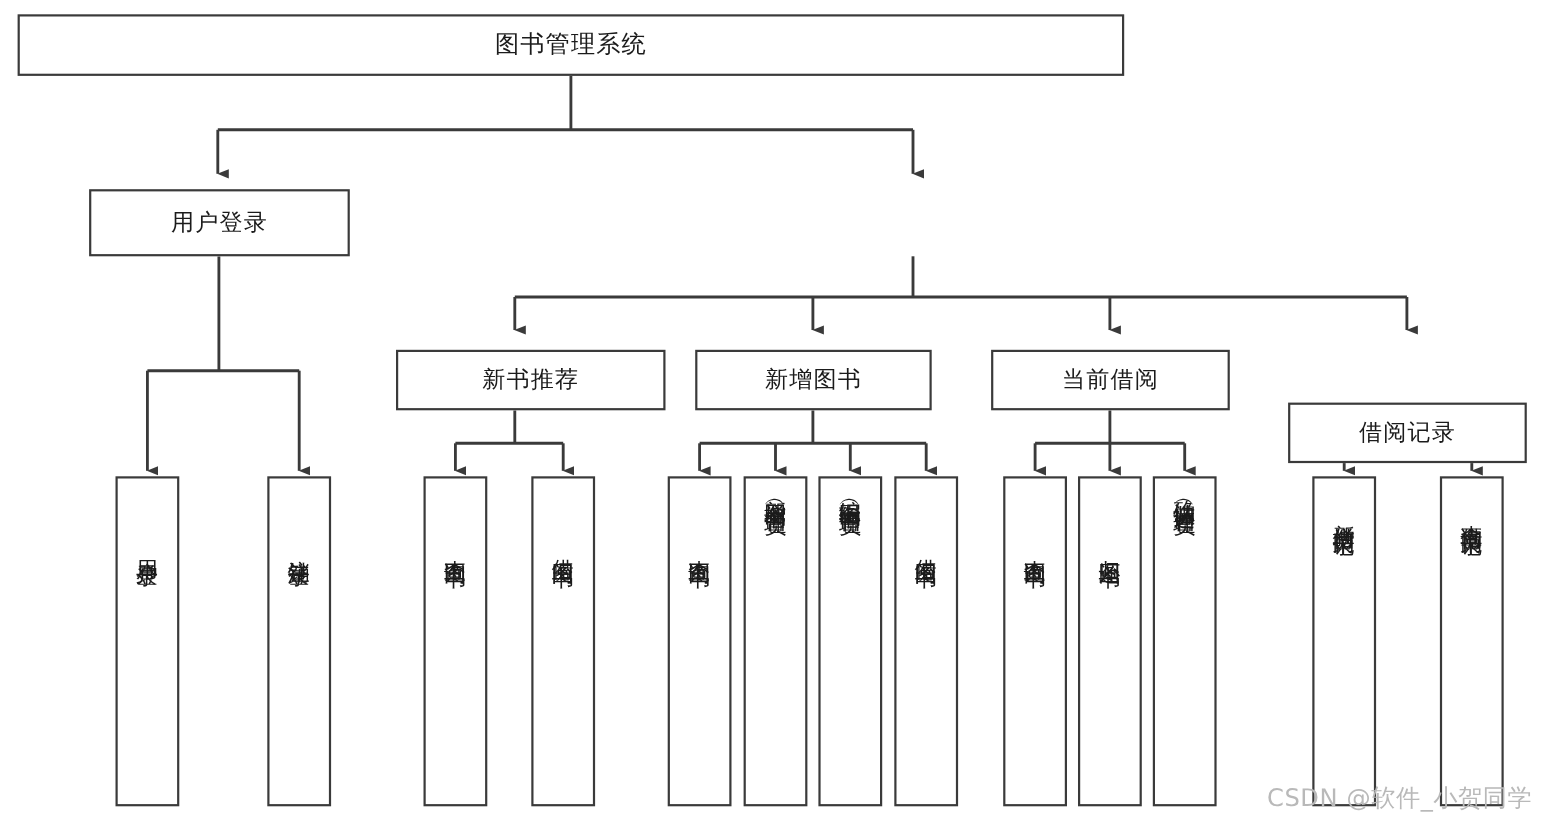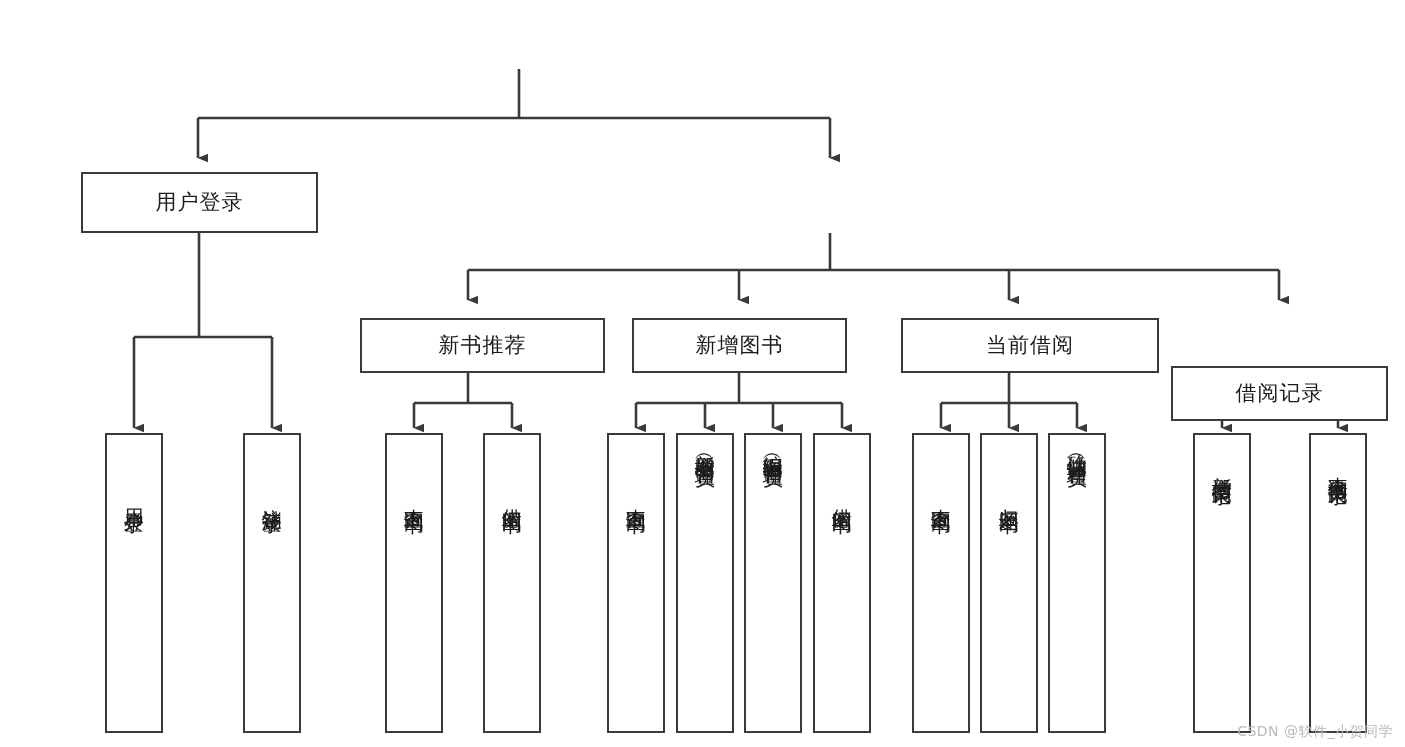--- a/index.html
+++ b/index.html
@@ -65,21 +65,21 @@
   .vtext.mid {
     margin-top: 26px;
   }
   .vtext.tall {
     margin-top: 4px;
   }
   #watermark {
     position: absolute;
     right: 12px;
     bottom: 6px;
-    font-size: 14px;
+    font-size: 22px;
     color: #b9b9b9;
     letter-spacing: 0.5px;
     white-space: nowrap;
     text-align: right;
   }
 </style>
 </head>
 <body>
 
 <div id="diagram-root">
@@ -127,32 +127,35 @@
       <path d="M1009,403 L1009,428" marker-end="url(#arrowhead)"></path>
       <path d="M1077,403 L1077,428" marker-end="url(#arrowhead)"></path>
 
       <path d="M1279,373 L1279,403"></path>
       <path d="M1222,403 L1338,403"></path>
       <path d="M1222,403 L1222,428" marker-end="url(#arrowhead)"></path>
       <path d="M1338,403 L1338,428" marker-end="url(#arrowhead)"></path>
     </g>
   </svg>
 
+  <div class="node horizontal root" style="left:16px; top:13px; width:1006px; height:56px;">
+    <span>图书管理系统</span>
+  </div>
 
   <div class="node horizontal" style="left:81px; top:172px; width:237px; height:61px;">
     <span>用户登录</span>
   </div>
 
   <div class="node horizontal" style="left:360px; top:318px; width:245px; height:55px;">
     <span>新书推荐</span>
   </div>
   <div class="node horizontal" style="left:632px; top:318px; width:215px; height:55px;">
     <span>新增图书</span>
   </div>
-  <div class="node horizontal" style="left:901px; top:318px; width:258px; height:55px;">
+  <div class="node horizontal" style="left:901px; top:318px; width:217px; height:55px;">
     <span>当前借阅</span>
   </div>
   <div class="node horizontal" style="left:1171px; top:318px; width:217px; height:55px;margin-top:48px;">
     <span>借阅记录</span>
   </div>
 
   <div class="node vertical" style="left:105px; top:433px; width:58px; height:300px;">
     <span class="vtext short">用户登录</span>
   </div>
   <div class="node vertical" style="left:243px; top:433px; width:58px; height:300px;">

